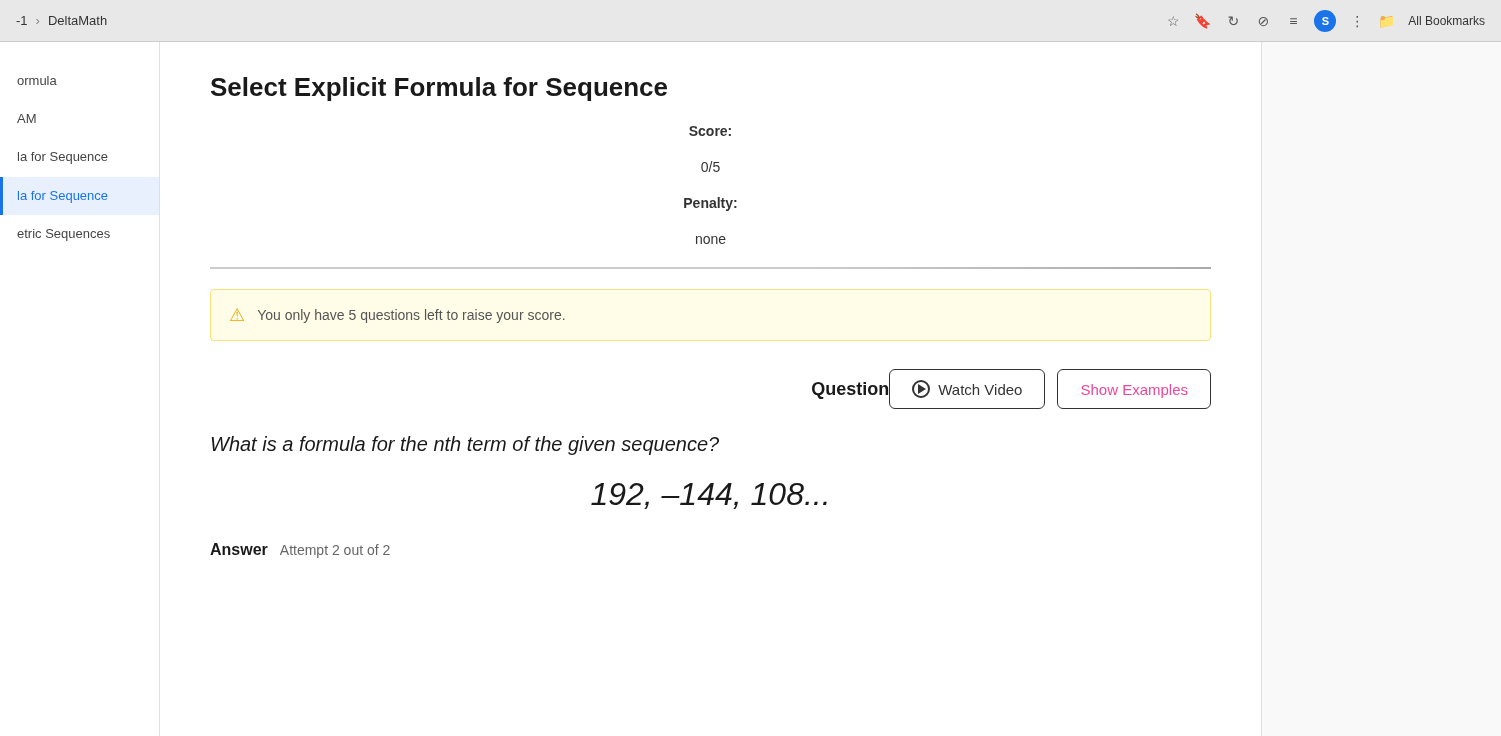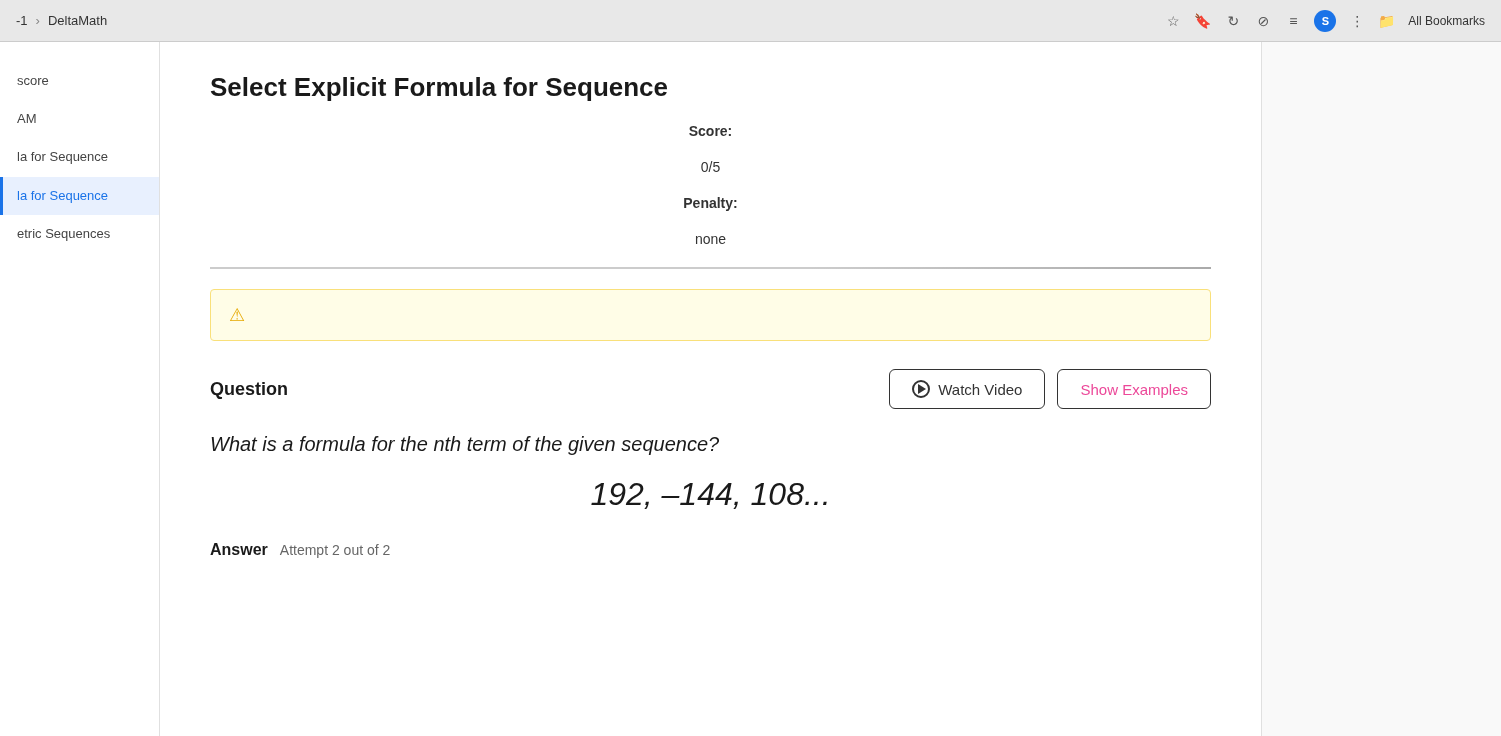--- a/index.html
+++ b/index.html
@@ -156,21 +156,21 @@
     }
     .warning-text {
       font-size: 14px;
       color: #555;
     }
 
     
     .question-header {
       display: flex;
       align-items: center;
-      justify-content: space-between;
+      justify-content: flex-end;
       margin-bottom: 24px;
     }
     .question-label {
       font-size: 18px;
       font-weight: bold;
       color: #1a1a1a;
     }
     .question-buttons {
       display: flex;
       gap: 12px;
@@ -276,21 +276,21 @@
     <span class="browser-icon">⋮</span>
     <span class="browser-icon">📁</span>
     <span class="bookmarks-text">All Bookmarks</span>
   </div>
 </div>
 
 <div class="page-wrapper">
 
   <div class="sidebar">
     <div class="sidebar-item">
-      <span>score</span>
+      <span>ormula</span>
     </div>
     <div class="sidebar-item">
       <span>AM</span>
     </div>
     <div class="sidebar-item">
       <span>la for Sequence</span>
     </div>
     <div class="sidebar-item active">
       <span>la for Sequence</span>
     </div>
@@ -306,20 +306,21 @@
       <span class="score-label">Score:</span>
       <span class="score-value">0/5</span>
       <span class="penalty-label">Penalty:</span>
       <span class="penalty-value">none</span>
     </div>
 
     <div class="divider"></div>
 
     <div class="warning-box">
       <span class="warning-icon">⚠</span>
+      <span class="warning-text">You only have 5 questions left to raise your score.</span>
     </div>
 
     <div class="question-header">
       <span class="question-label">Question</span>
       <div class="question-buttons">
         <button class="btn-watch">
           <span class="play-icon">
             <span class="play-triangle"></span>
           </span>
           <span>Watch Video</span>

